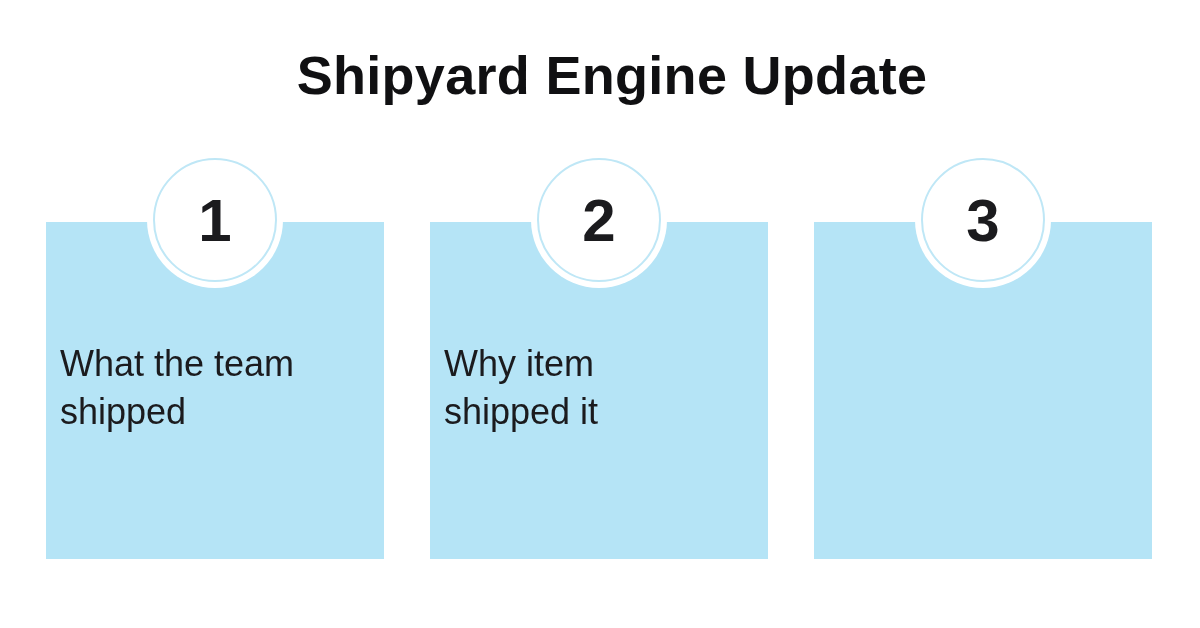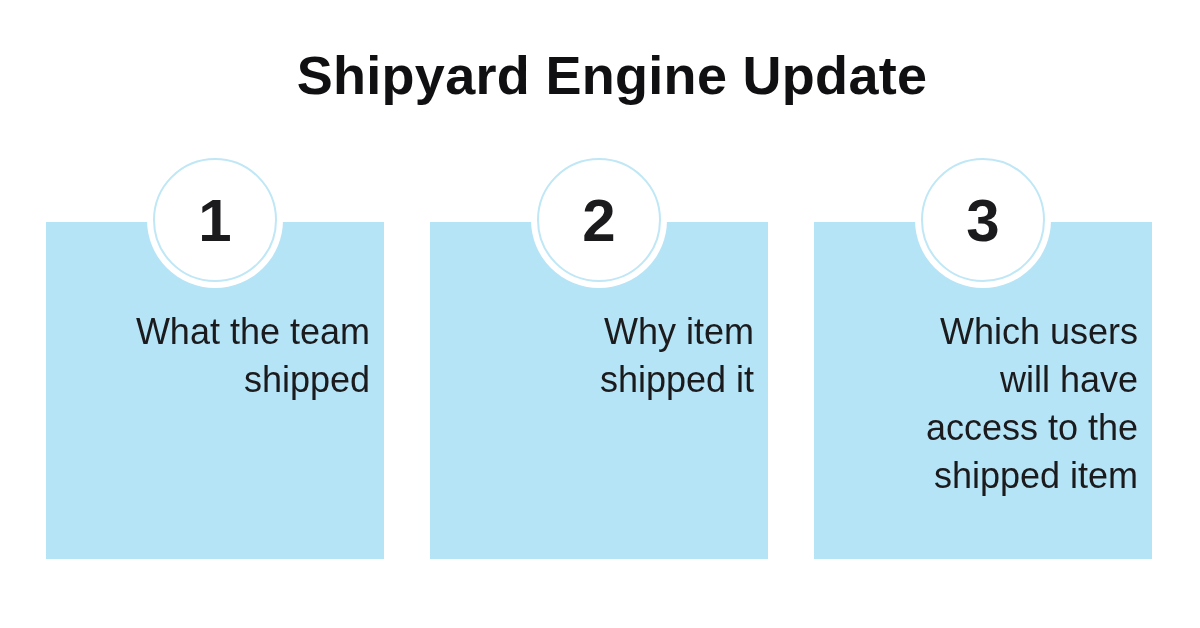--- a/index.html
+++ b/index.html
@@ -53,23 +53,23 @@
     border:2px solid var(--circle-border);
     box-shadow:0 0 0 6px #ffffff;
     display:flex;
     align-items:center;
     justify-content:center;
     font-size:60px;
     font-weight:700;
     color:var(--text);
   }
   .desc{
-    margin-top:86px;
+    margin-top:118px;
     padding:0 14px;
-    text-align:right;
+    text-align:left;
     font-size:36px;
     line-height:48px;
     font-weight:500;
     color:var(--text);
     white-space:pre-line;
   }
 </style>
 </head>
 <body>
 
@@ -90,19 +90,15 @@
       <span>2</span>
     </div>
     <div class="desc">Why item
 shipped it</div>
   </div>
 
   <div class="card">
     <div class="badge">
       <span>3</span>
     </div>
-    <div class="desc">Which users
-will have
-access to the
-shipped item</div>
   </div>
 
 </div>
 
 </body></html>

